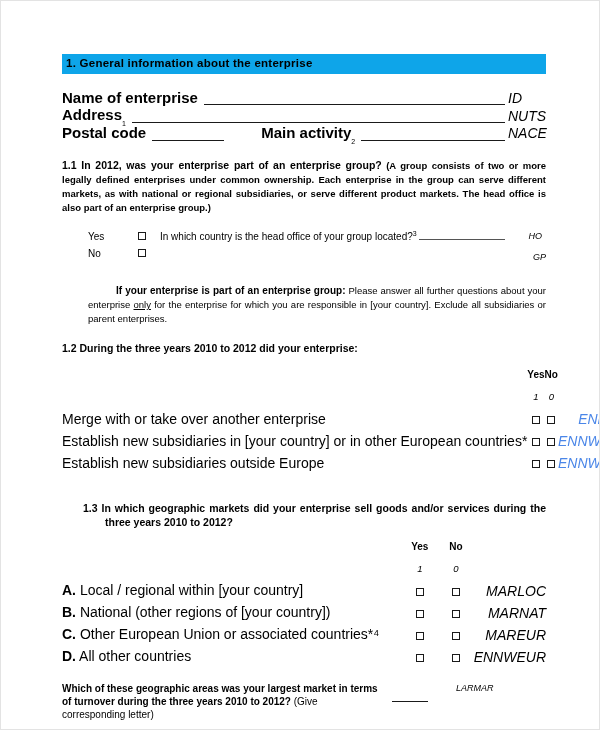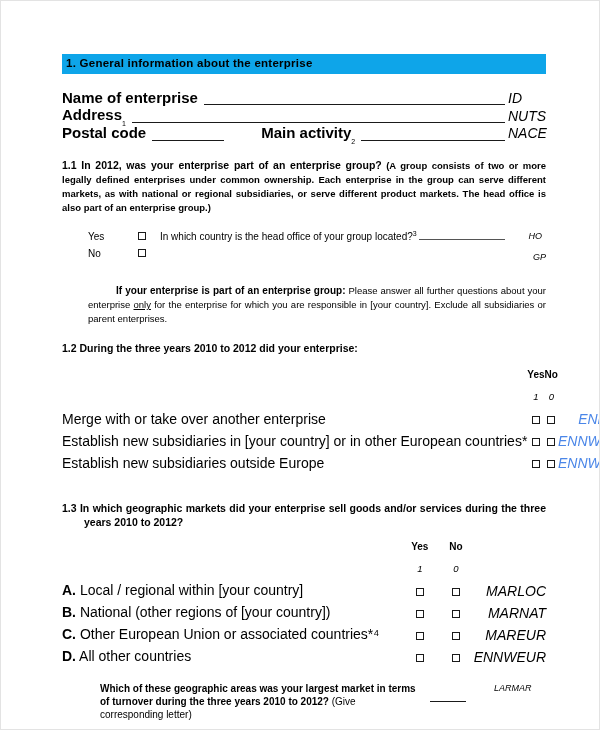--- a/index.html
+++ b/index.html
@@ -208,21 +208,20 @@
   .largest {
     margin-top: 14px;
     display: flex;
     align-items: flex-start;
   }
   .largest-text {
     width: 318px;
     font-size: 10px;
     font-weight: bold;
     line-height: 1.33;
-    margin-left: 38px;
   }
   .largest-text .normal { font-weight: normal; }
   .largest-answer {
     width: 62px;
     flex: 0 0 62px;
     display: flex;
     align-items: flex-end;
     height: 26px;
     padding-left: 12px;
     box-sizing: border-box;
@@ -345,21 +344,21 @@
             <span class="chk"></span>
           </td>
           <td class="col-code code-cell blue">ENNWOTH</td>
         </tr>
       </tbody>
         </table>
     </div>
 
     <div class="q" style="margin-top:28px;">
       <div class="q-head" style="text-align:justify;padding-left:0;text-indent:0;">
-        <span style="display:inline-block;padding-left:22px;text-indent:-22px;">1.3 In which geographic markets did your enterprise sell goods and/or services during the three years 2010 to 2012?</span>
+        <span style="display:inline-block;padding-left:22px;text-indent:-22px;margin-left:21px;">1.3 In which geographic markets did your enterprise sell goods and/or services during the three years 2010 to 2012?</span>
       </div>
 
       <table class="matrix" style="margin-top:6px;">
         <tbody>
             <tr class="hdr-yn">
           <td class="col-item"></td>
           <td class="col-yes">Yes</td>
           <td class="col-no">No</td>
           <td class="col-code"></td>
         </tr>

